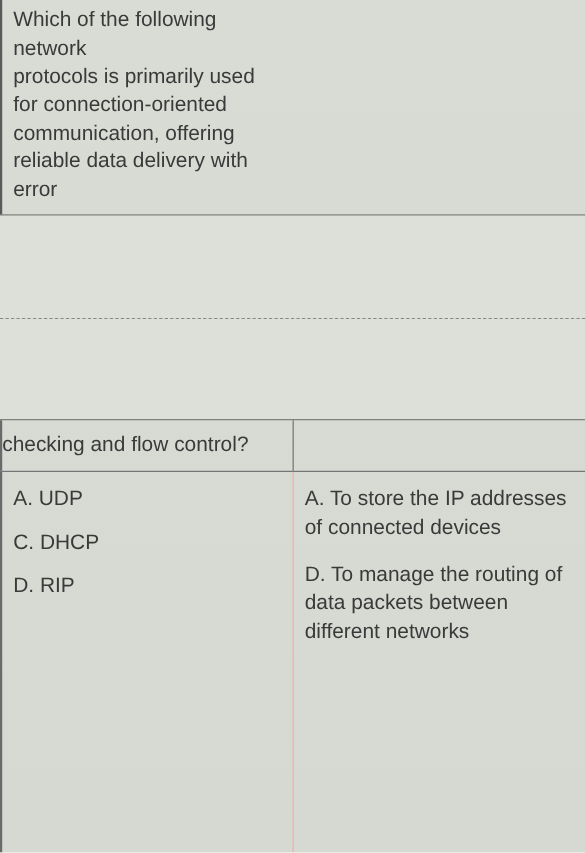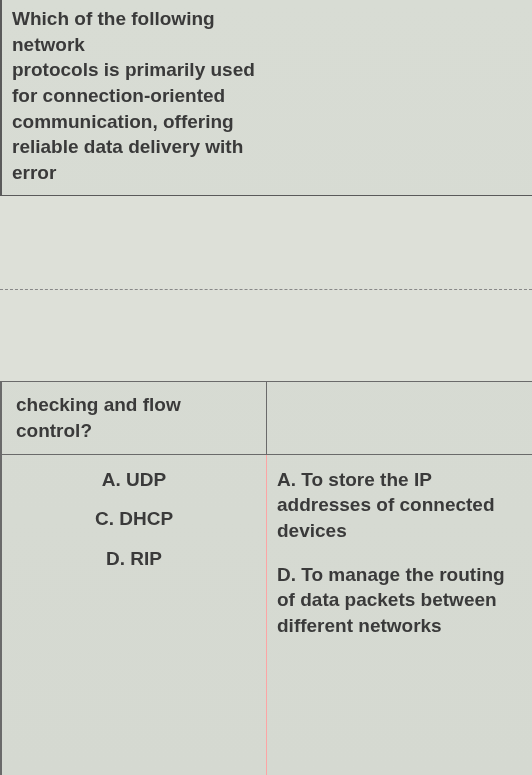--- a/index.html
+++ b/index.html
@@ -1,19 +1,18 @@
 <!DOCTYPE html>
 <html><head>
   <meta charset="utf-8">
   <style>
     * {
       margin: 0;
       padding: 0;
       box-sizing: border-box;
-      font-weight: bold;
     }
     body {
       width: 532px;
       height: 775px;
       font-family: -apple-system, BlinkMacSystemFont, "Segoe UI", sans-serif;
       background: linear-gradient(to bottom, #d8dcd4 0%, #d5d9d1 100%);
       color: #3a3a3a;
       font-size: 19px;
       line-height: 1.35;
     }
@@ -54,21 +53,21 @@
       display: flex;
       flex-direction: column;
       flex: 1;
     }
     .header-row {
       display: flex;
       border-top: 1px solid #6a6a6a;
       border-bottom: 1px solid #6a6a6a;
     }
     .header-cell {
-      padding: 10px 10px 10px 14px;
+      padding: 10px 10px 10px 0;
       border-left: 1px solid #6a6a6a;
     }
     .header-cell.left {
       width: 50%;
       border-left: 2px solid #6a6a6a;
     }
     .header-cell.right {
       width: 50%;
     }
     .options-row {
@@ -81,21 +80,20 @@
     }
     .options-cell.left {
       width: 50%;
       border-left: 2px solid #6a6a6a;
     }
     .options-cell.right {
       width: 50%;
     }
     .option {
       margin-bottom: 14px;
-      text-align: center;
     }
     .option-right {
       margin-bottom: 18px;
     }
   </style>
 </head>
 <body>
 
 <div class="container">
   <div class="top-section">

